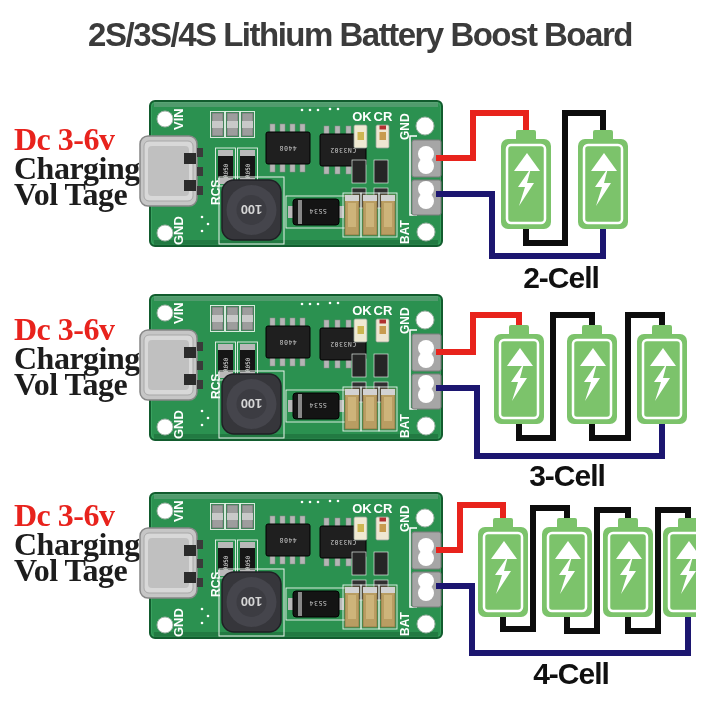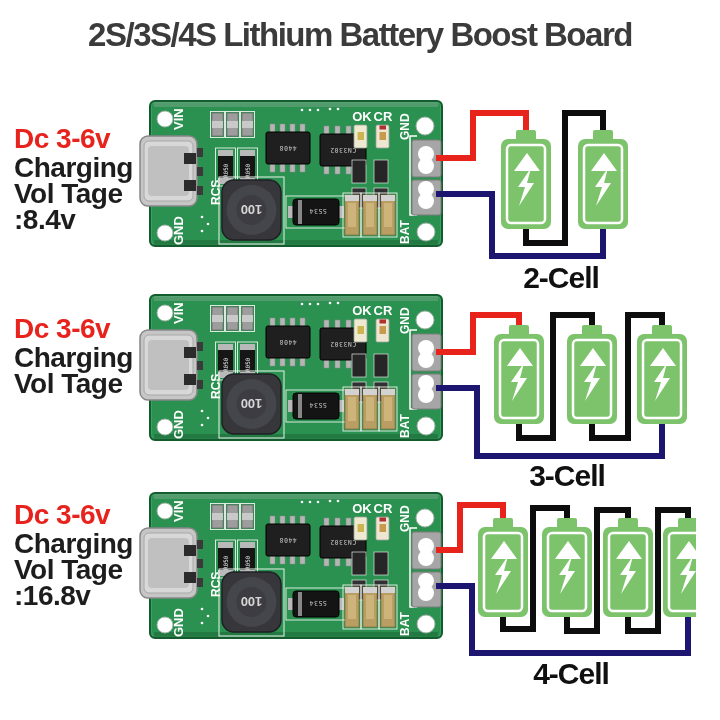--- a/index.html
+++ b/index.html
@@ -1,21 +1,21 @@
 <!DOCTYPE html>
 <html><head>
 <meta charset="utf-8">
 <style>
   html,body{margin:0;padding:0;background:#fff;}
   .page{position:relative;width:696px;height:720px;background:#ffffff;overflow:hidden;
         font-family:"Liberation Sans",sans-serif;}
   .title{position:absolute;top:16px;left:0;width:720px;text-align:center;
          font-size:33px;font-weight:bold;color:#3b3b3b;letter-spacing:-1.5px;}
-  .info{position:absolute;left:14px;width:132px;font-weight:bold;font-size:28px;
-        line-height:26px;letter-spacing:-0.5px;color:#1d1d1d;}
+  .info{position:absolute;left:14px;width:132px;font-weight:bold;font-size:32px;
+        line-height:26px;letter-spacing:-0.5px;color:#1d1d1d;font-family:Liberation Serif, serif;}
   .info .red{color:#e8231d;margin-bottom:3px;}
   .board{position:absolute;width:308px;height:154px;}
   #overlay{position:absolute;left:0;top:0;pointer-events:none;}
   .sk13{font-family:"Liberation Sans",sans-serif;font-size:13px;font-weight:bold;fill:#ffffff;}
   .sk12{font-family:"Liberation Sans",sans-serif;font-size:12px;font-weight:bold;fill:#ffffff;}
   .icsmall{font-family:"DejaVu Sans Mono",monospace;font-size:6.5px;fill:#c9c9c9;letter-spacing:0.5px;}
   .rsmall{font-family:"DejaVu Sans Mono",monospace;font-size:6px;fill:#e8e8e8;}
   .indtxt{font-family:"Liberation Sans",sans-serif;font-size:13px;font-weight:bold;fill:#d6d6d6;}
   .cell-label{font-family:"Liberation Sans",sans-serif;font-size:30px;font-weight:bold;
               fill:#101010;letter-spacing:-1px;}
@@ -177,40 +177,38 @@
       </symbol>
     </defs>
   </svg>
 
   <div class="title">2S/3S/4S Lithium Battery Boost Board</div>
 
   <div class="info" style="top:126px">
     <div class="red">Dc 3-6v</div>
     <div>Charging</div>
     <div>Vol Tage</div>
-    <div>:8.4v</div>
   </div>
   <svg class="board" style="left:138px;top:96px">
       <use href="#board-sym"></use>
     </svg>
 
   <div class="info" style="top:316px">
     <div class="red">Dc 3-6v</div>
     <div>Charging</div>
     <div>Vol Tage</div>
   </div>
   <svg class="board" style="left:138px;top:290px">
       <use href="#board-sym"></use>
     </svg>
 
   <div class="info" style="top:502px">
     <div class="red">Dc 3-6v</div>
     <div>Charging</div>
     <div>Vol Tage</div>
-    <div>:16.8v</div>
   </div>
   <svg class="board" style="left:138px;top:488px">
       <use href="#board-sym"></use>
     </svg>
 
   <svg id="overlay" width="720" height="720">
       <g>
         <path d="M436,158 H473 V113 H526 V131" stroke="#e8231c" fill="none" stroke-width="6" stroke-linejoin="miter"></path>
         <path d="M526,229 V243 H565 V113 H603 V131" stroke="#0d0d0d" fill="none" stroke-width="6" stroke-linejoin="miter"></path>
         <path d="M436,194 H492 V256 H603 V229" stroke="#1c1670" fill="none" stroke-width="6" stroke-linejoin="miter"></path>

